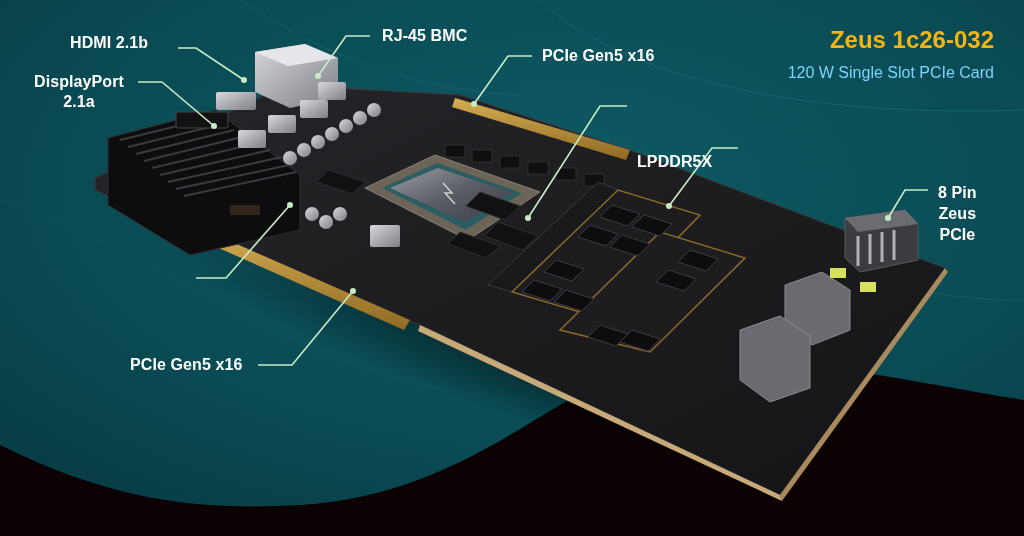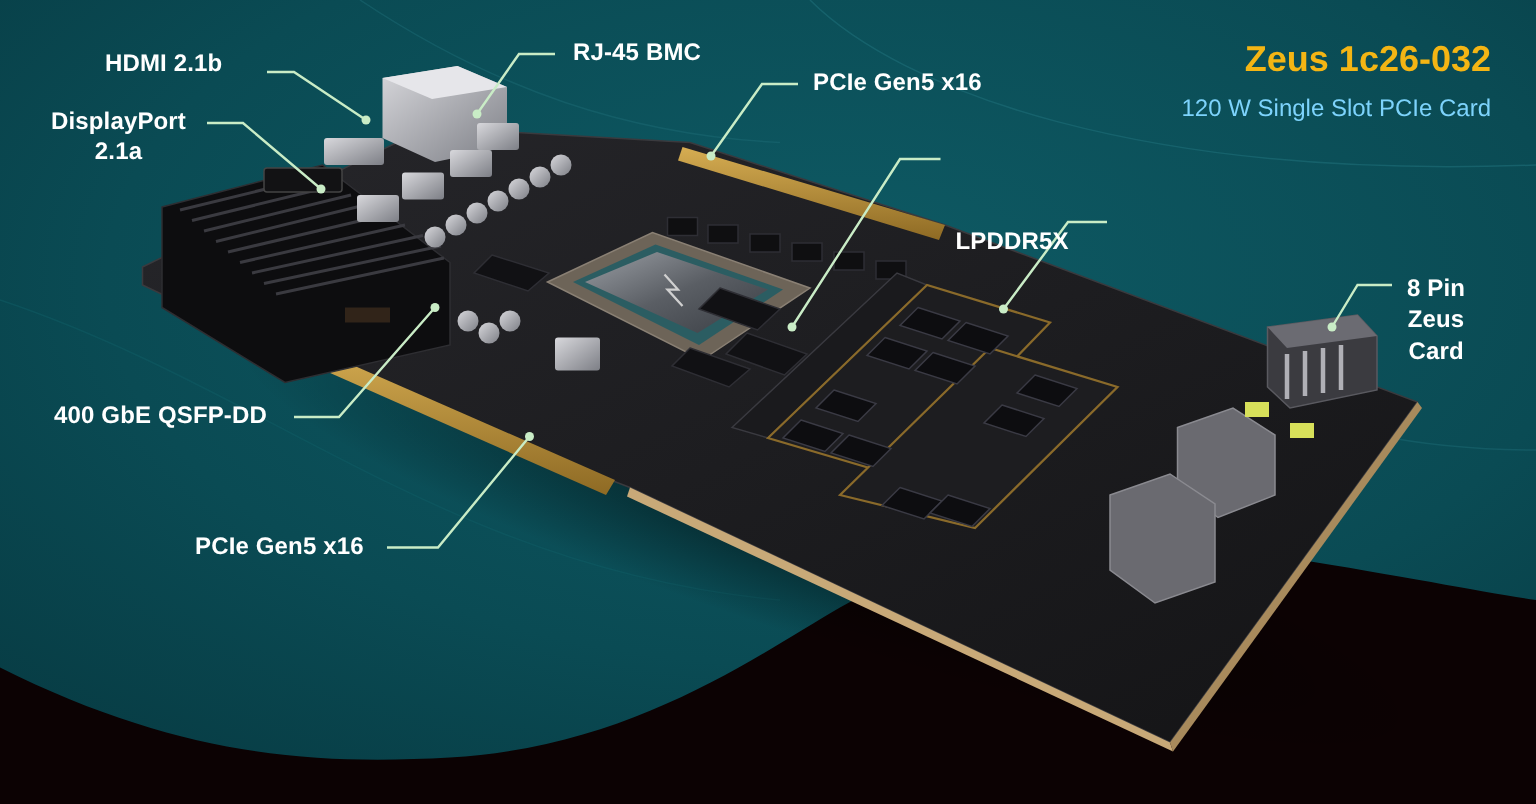--- a/index.html
+++ b/index.html
@@ -200,17 +200,16 @@
   <div class="label right" style="left:30px; top:72px; width:98px;">
     <div>DisplayPort</div>
     <div>2.1a</div>
   </div>
   <div class="label" style="left:382px; top:26px;">RJ-45 BMC</div>
   <div class="label" style="left:542px; top:46px;">PCIe Gen5 x16</div>
   <div class="label" style="left:637px; top:112px;margin-top:40px;">LPDDR5X</div>
   <div class="label" style="left:938px; top:182px; line-height:21px;text-align:center;">
     <div>8 Pin</div>
     <div>Zeus</div>
-    <div>Card</div>
+    <div>PCIe</div>
   </div>
-  <div class="label" style="left:36px; top:268px;">400 GbE QSFP-DD</div>
   <div class="label" style="left:130px; top:355px;">PCIe Gen5 x16</div>
 </div>
 
 </body></html>

